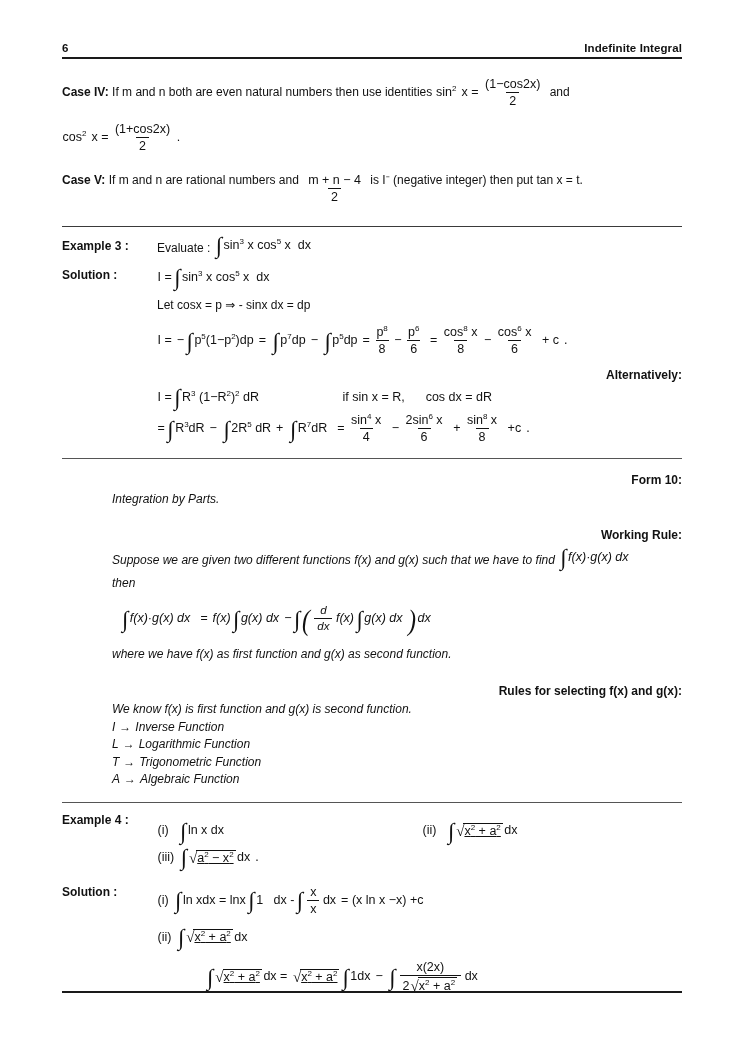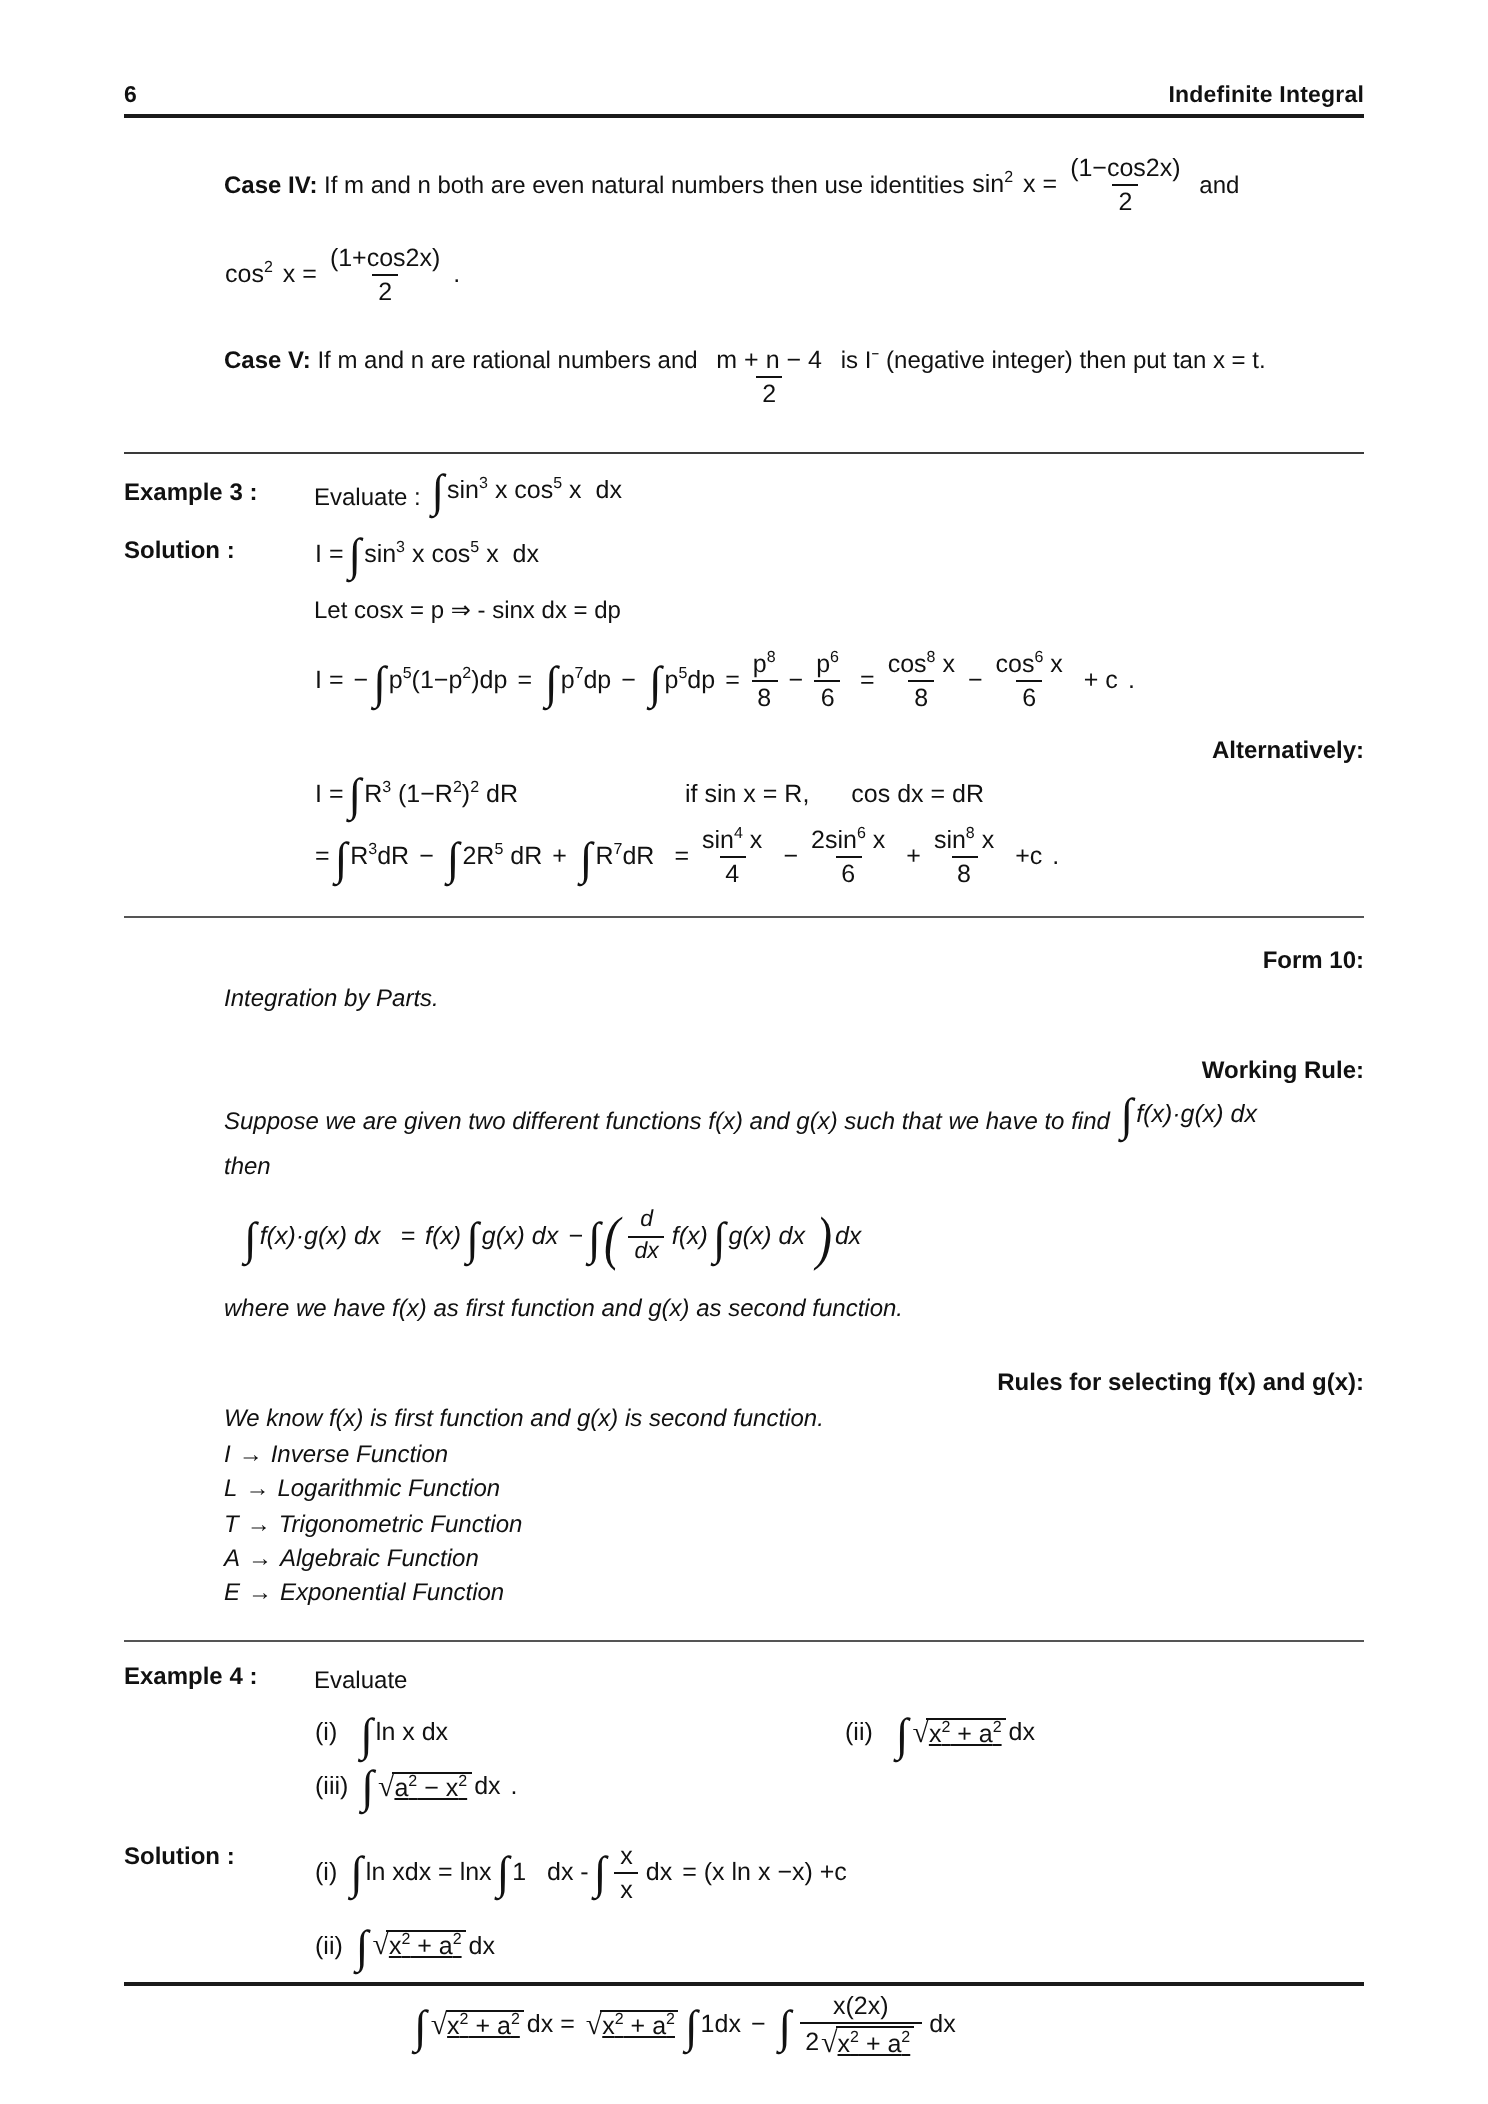--- a/index.html
+++ b/index.html
@@ -54,21 +54,21 @@
   }
   .rule-mid {
     border: 0;
     border-top: 1.3px solid #3a3a3a;
     margin: 0;
   }
 
   
   .blk { font-size: 12px; line-height: 1.55; }
   .b { font-weight: bold; text-align: right; }
-  .indent1 { margin-left: 50px; }
+  .indent1 { }
   .indent2 { margin-left: 50px; font-style: italic; }
   .just { text-align: justify; }
 
   
   .sp4 { height: 4px; }
   .sp6 { height: 6px; }
   .sp8 { height: 8px; }
   .sp10 { height: 10px; }
   .sp12 { height: 12px; }
   .sp14 { height: 14px; }
@@ -455,33 +455,29 @@
       </div>
       <div>
         <span>L</span><span class="arrow">→</span><span>Logarithmic Function</span>
       </div>
       <div>
         <span>T</span><span class="arrow">→</span><span>Trigonometric Function</span>
       </div>
       <div>
         <span>A</span><span class="arrow">→</span><span>Algebraic Function</span>
       </div>
-      <div>
-        <span>E</span><span class="arrow">→</span><span>Exponential Function</span>
-      </div>
     </div>
 
     <div class="sp14"></div>
     <hr class="rule-light">
     <div class="sp10"></div>
 
     <div class="labeled">
       <div class="lab">Example 4 :</div>
       <div class="body blk">
-        <div>Evaluate</div>
 
         <div class="sp8"></div>
 
         <div class="tworow">
           <div class="c1">
             <span class="math">
               <span class="tok">(i)</span>
               <span class="sp-m"></span>
               <span class="intsym">∫</span>
               <span class="tok">ln x    dx</span>

